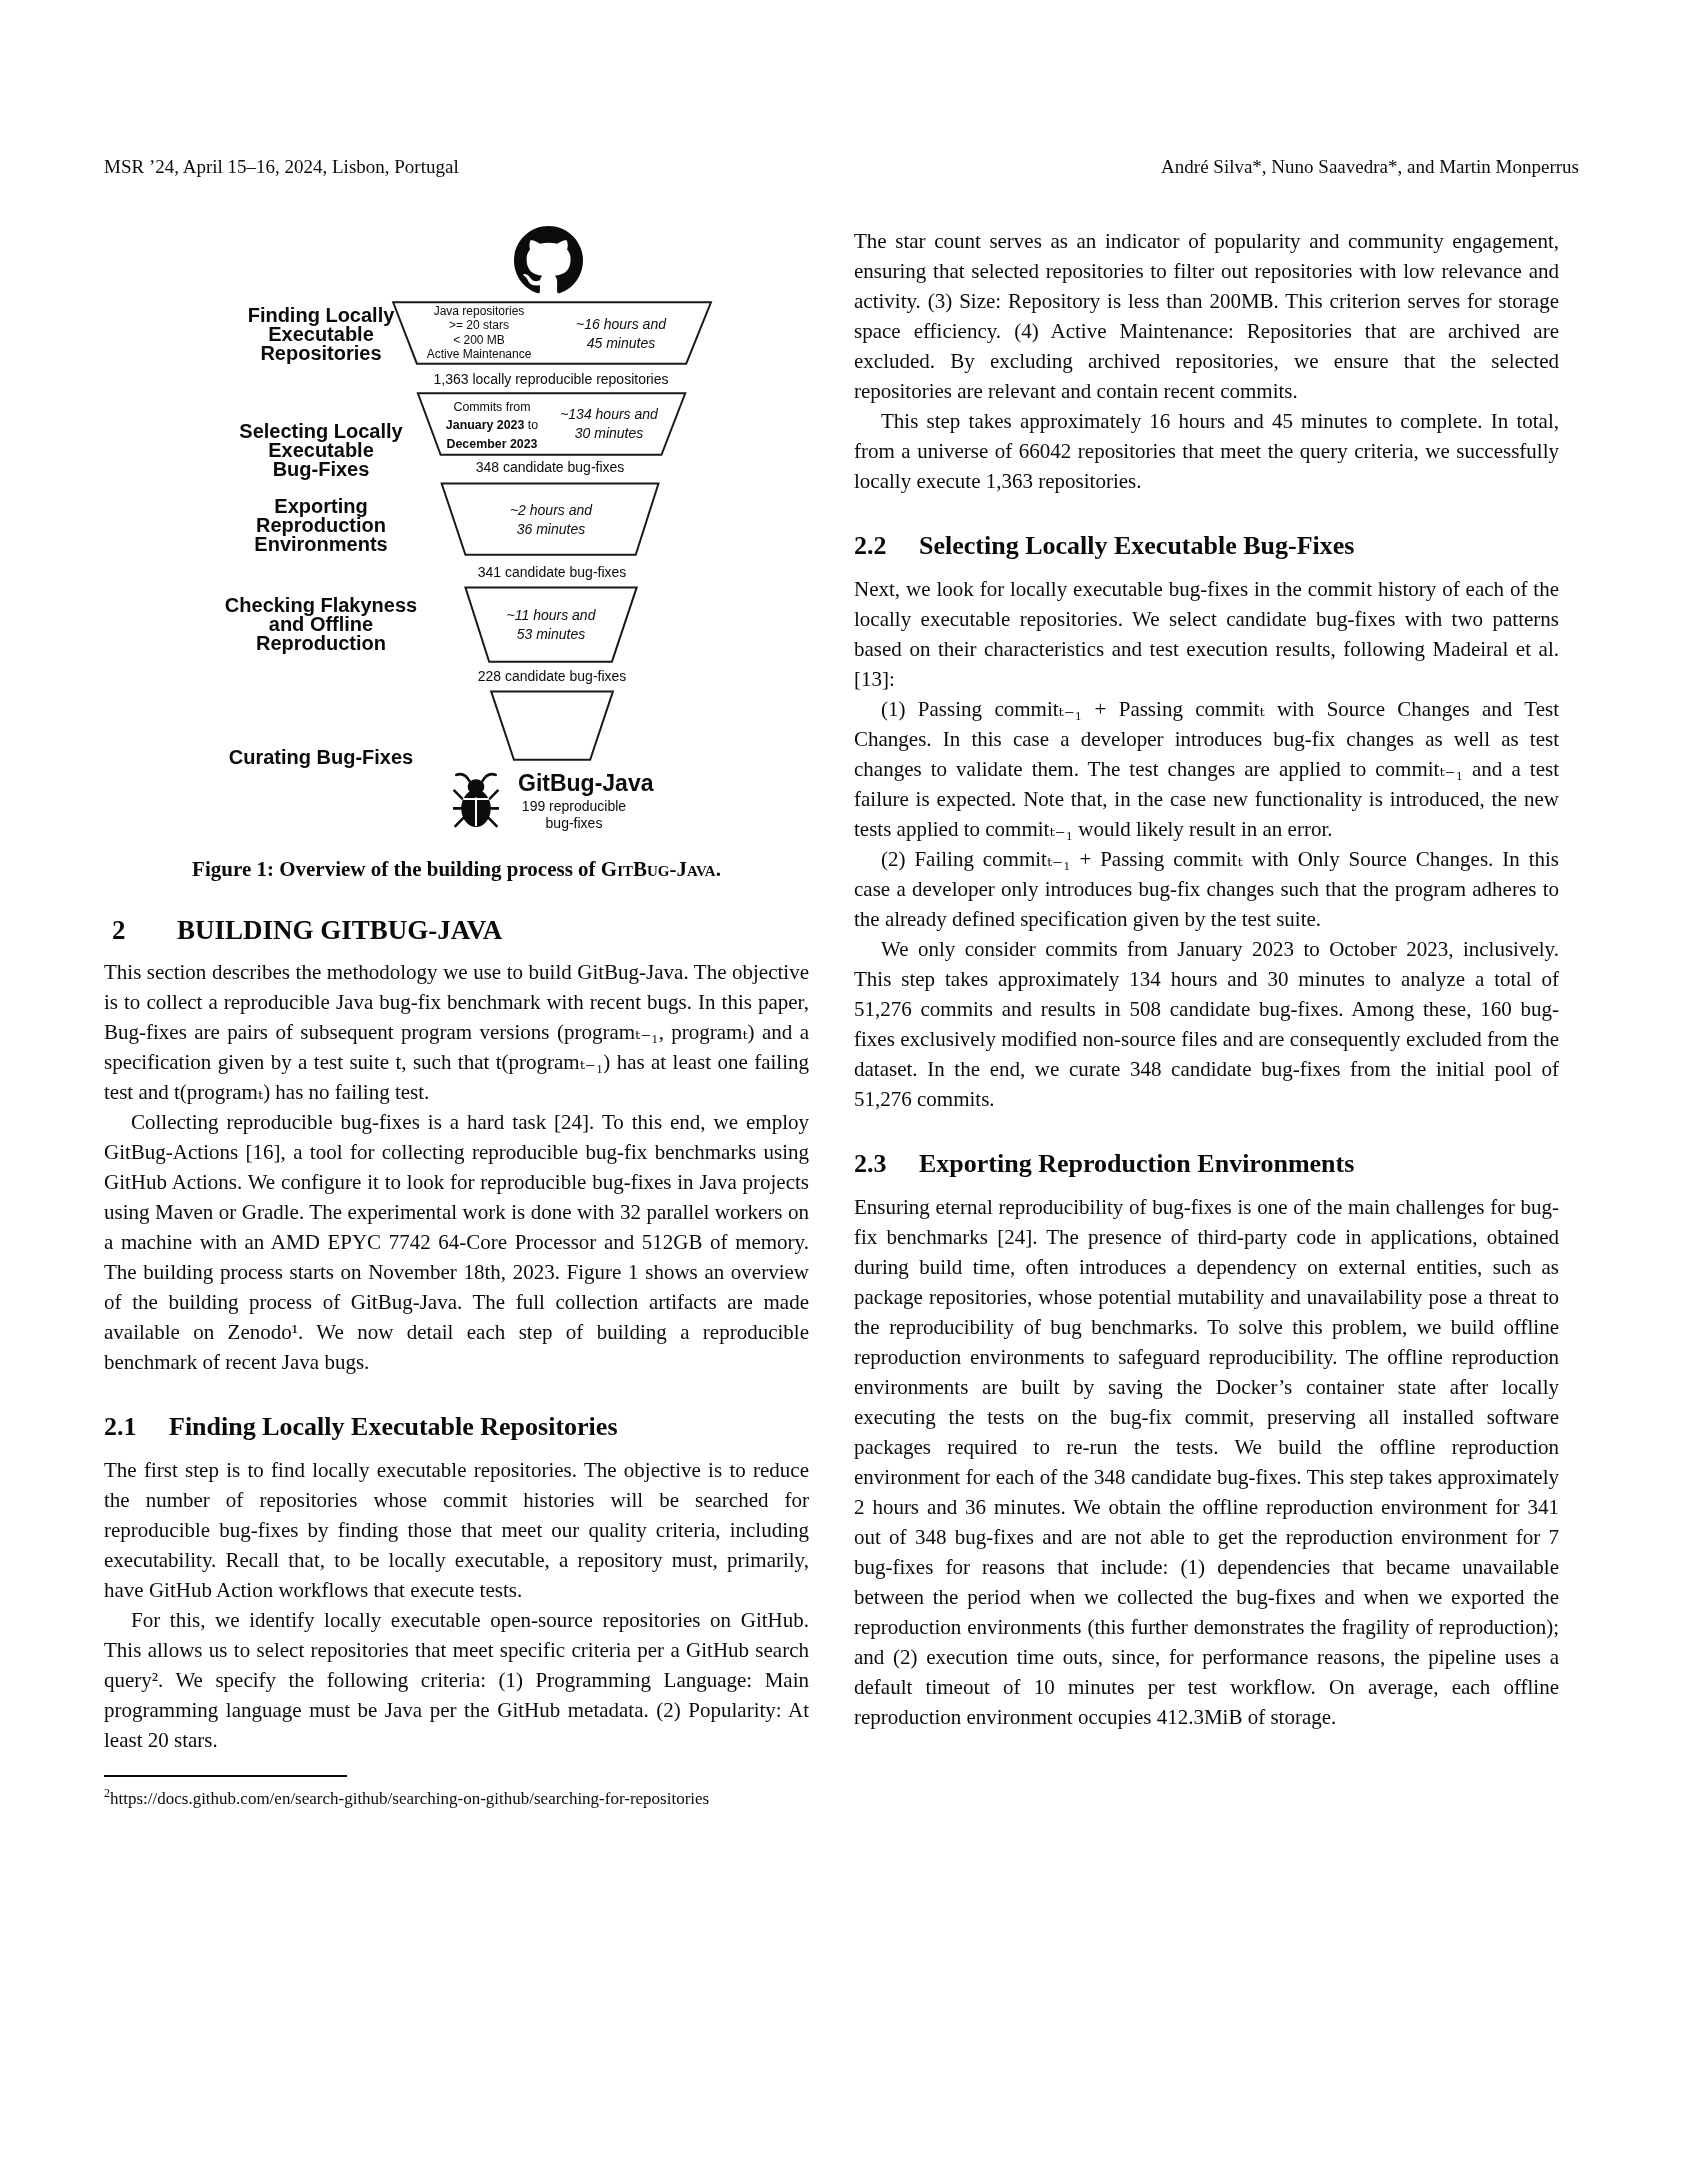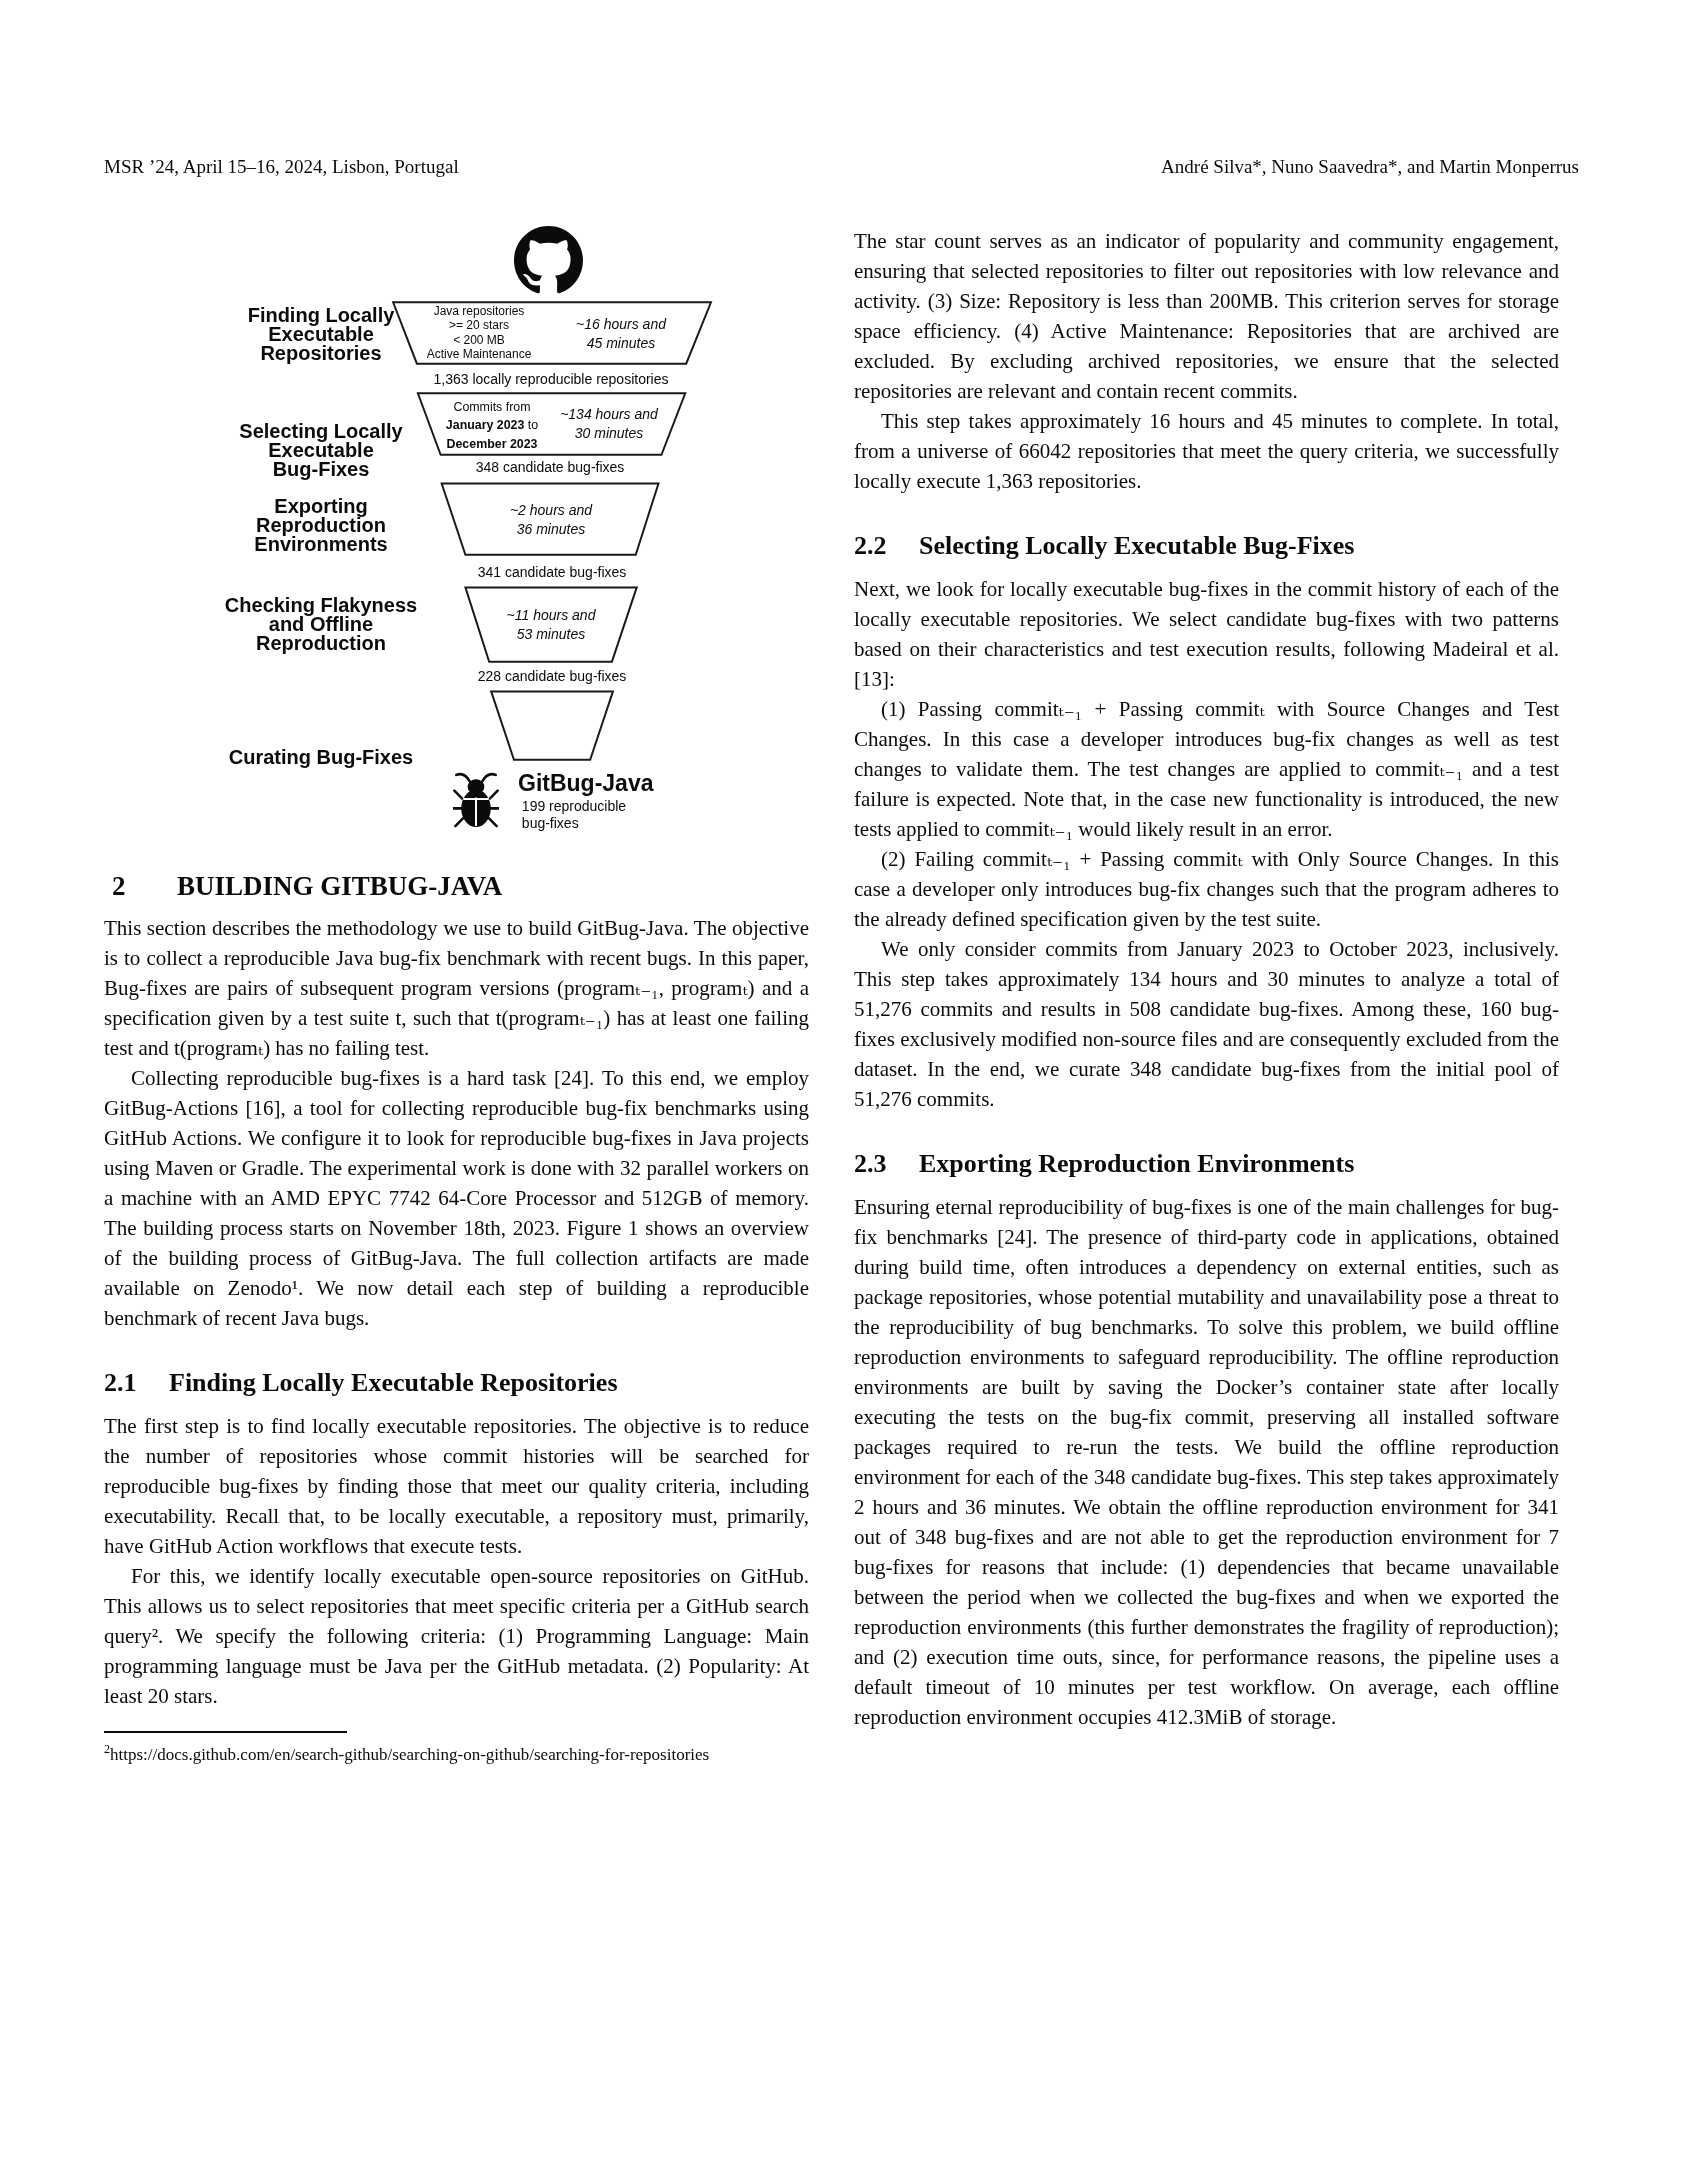--- a/index.html
+++ b/index.html
@@ -20,21 +20,21 @@
   .fig-svg{position:absolute;left:0;top:0;}
   .fig-abs{position:absolute;font-family:"Liberation Sans","DejaVu Sans",sans-serif;}
   .cx{transform:translateX(-50%);}
   .ml{white-space:pre-line;}
   .fig-label{font-weight:bold;font-size:20px;line-height:19px;text-align:center;}
   .fig-criteria{font-size:12px;line-height:14.4px;text-align:center;}
   .fig-time{font-style:italic;font-size:14px;line-height:19px;text-align:center;}
   .fig-commits{font-size:12.4px;line-height:18.3px;text-align:center;}
   .fig-out{font-size:14px;line-height:17px;text-align:center;}
   .fig-result-title{font-weight:bold;font-size:23px;line-height:24px;}
-  .fig-result-sub{font-size:14px;line-height:17px;}
+  .fig-result-sub{font-size:14px;line-height:17px;text-align:center;}
 
   
   .caption{margin:16px 0 0 0;text-align:center;font-weight:bold;font-size:21px;line-height:28px;}
   .smallcaps{font-variant:small-caps;}
   h2.sec{margin:30px 0 10px 8px;font-size:27px;line-height:34px;font-weight:bold;}
   h3.sub{margin:34px 0 12px 0;font-size:26px;line-height:32px;font-weight:bold;}
   .secnum{display:inline-block;min-width:65px;}
   p.body{margin:0;font-size:21px;line-height:30px;text-align:justify;}
   p.indent{text-indent:27px;}
   .col-right p.first{padding-top:6px;}
@@ -124,20 +124,23 @@
       <ellipse cx="23" cy="16" rx="8.5" ry="7.5" fill="#0b0b0b"></ellipse>
       <ellipse cx="23" cy="38" rx="15" ry="19" fill="#0b0b0b"></ellipse>
       <path d="M23 27 V56" stroke="#ffffff" stroke-width="2"></path>
       <path d="M10 28.5 H36" stroke="#ffffff" stroke-width="2"></path>
     </svg>
     <div class="fig-abs fig-result-title" style="left:414px;top:551px;">GitBug-Java</div>
     <div class="fig-abs fig-result-sub ml cx" style="left:470px;top:578px;">199 reproducible
 bug-fixes</div>
   </div>
 
+  <div class="caption">
+    <span>Figure 1: Overview of the building process of </span><span class="smallcaps">GitBug-Java</span><span>.</span>
+  </div>
 
   <h2 class="sec">
     <span class="secnum">2</span><span>BUILDING GITBUG-JAVA</span>
   </h2>
   <p class="body">This section describes the methodology we use to build GitBug-Java. The objective is to collect a reproducible Java bug-fix benchmark with recent bugs. In this paper, Bug-fixes are pairs of subsequent program versions (programₜ₋₁, programₜ) and a specification given by a test suite t, such that t(programₜ₋₁) has at least one failing test and t(programₜ) has no failing test.</p>
   <p class="body indent">Collecting reproducible bug-fixes is a hard task [24]. To this end, we employ GitBug-Actions [16], a tool for collecting reproducible bug-fix benchmarks using GitHub Actions. We configure it to look for reproducible bug-fixes in Java projects using Maven or Gradle. The experimental work is done with 32 parallel workers on a machine with an AMD EPYC 7742 64-Core Processor and 512GB of memory. The building process starts on November 18th, 2023. Figure 1 shows an overview of the building process of GitBug-Java. The full collection artifacts are made available on Zenodo¹. We now detail each step of building a reproducible benchmark of recent Java bugs.</p>
 
   <h3 class="sub">
     <span class="secnum">2.1</span><span>Finding Locally Executable Repositories</span>
   </h3>

